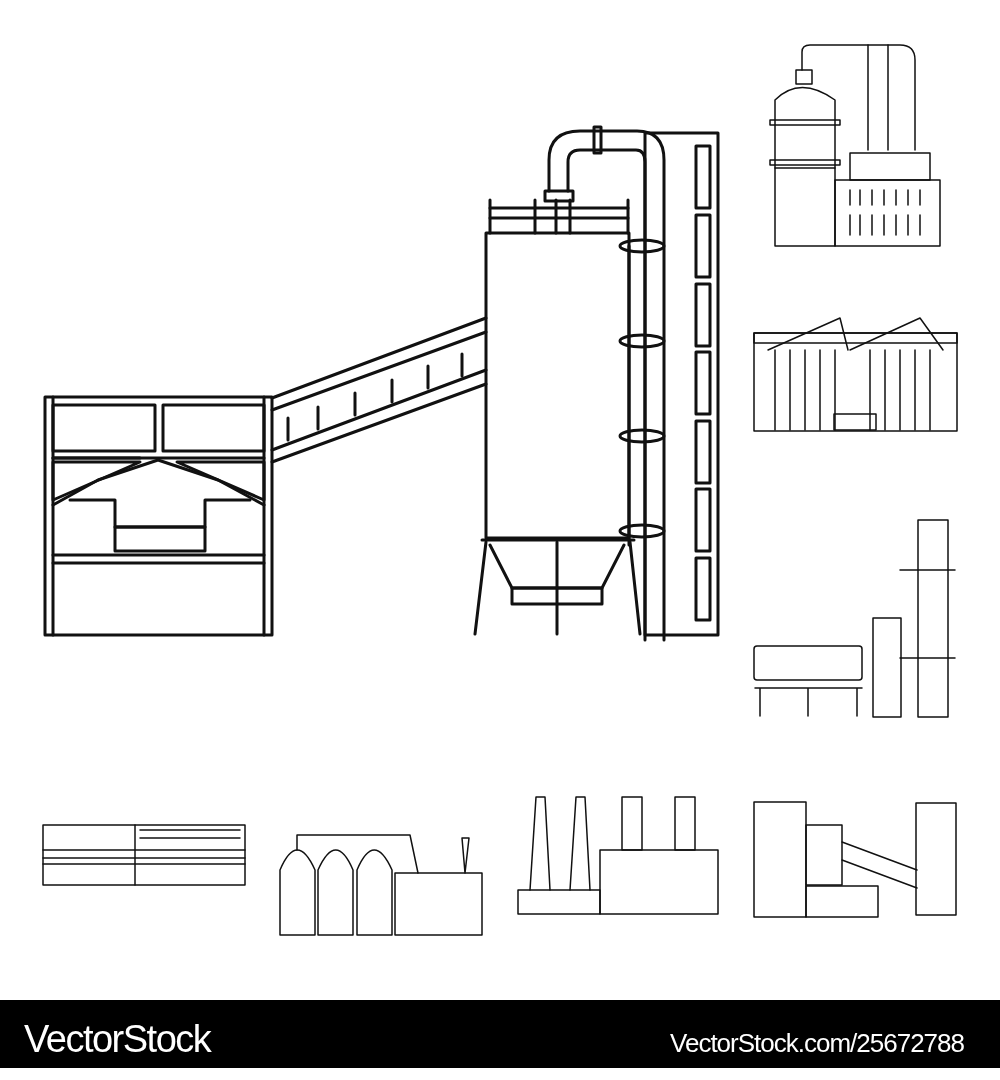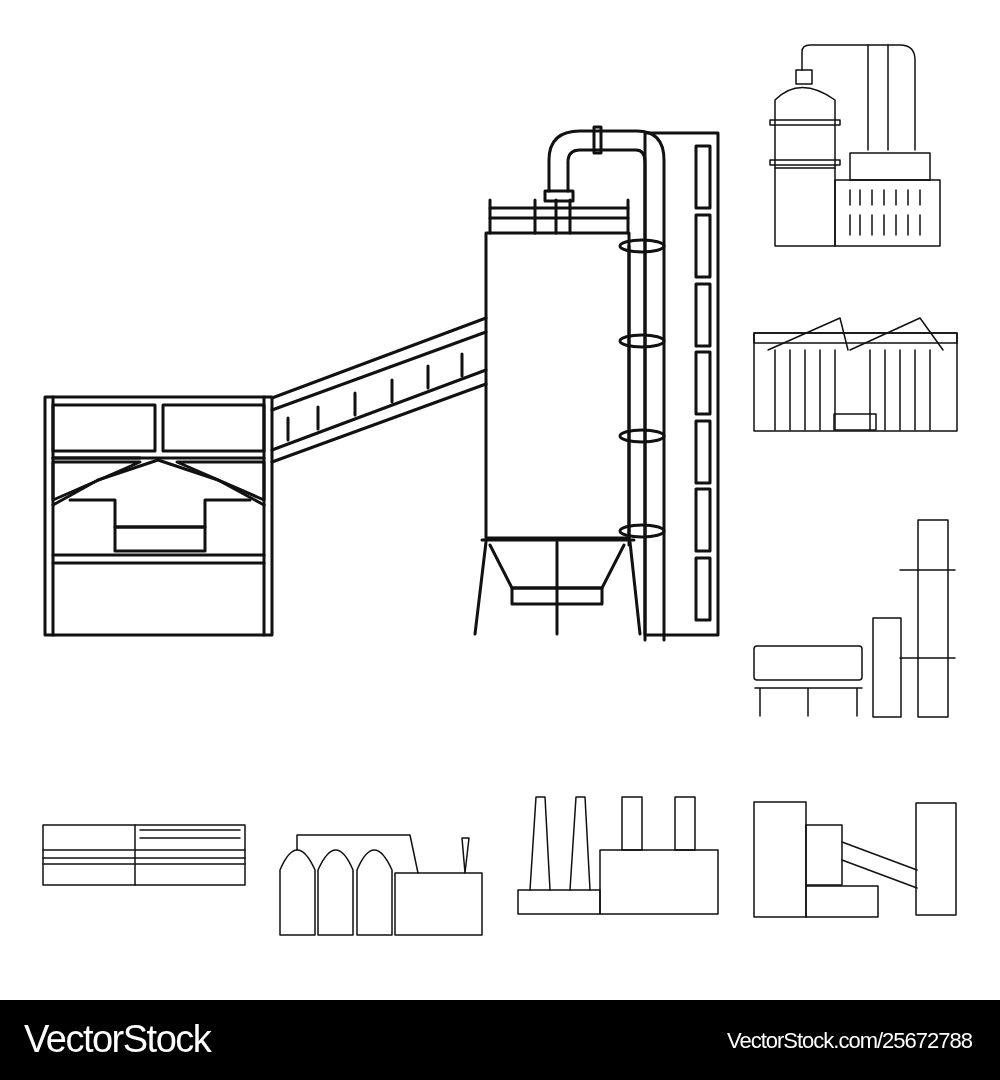--- a/index.html
+++ b/index.html
@@ -1,20 +1,20 @@
 <!DOCTYPE html>
 <html><head>
 <meta charset="utf-8">
 <style>
   html,body{margin:0;padding:0;}
   body{width:1000px;height:1080px;background:#fff;position:relative;overflow:hidden;font-family:"Liberation Sans",sans-serif;}
   #art{position:absolute;left:0;top:0;width:1000px;height:1000px;}
-  #footer{position:absolute;left:0;top:1000px;width:1000px;height:80px;background:#000;color:#fff;}
+  #footer{position:absolute;left:0;top:1000px;width:1000px;height:68px;background:#000;color:#fff;}
   .brand{position:absolute;left:24px;top:18px;font-size:38px;letter-spacing:-1.5px;}
-  .ref{position:absolute;right:28px;top:28px;font-size:22px;letter-spacing:-1px;}
+  .ref{position:absolute;right:36px;top:28px;font-size:26px;letter-spacing:-1px;}
   svg .s{fill:none;stroke:#111;stroke-linejoin:round;stroke-linecap:round;}
 </style>
 </head>
 <body>
 
 <div id="art">
 <svg width="1000" height="1000" viewBox="0 0 1000 1000">
 
   <g class="s" stroke-width="3">
 

